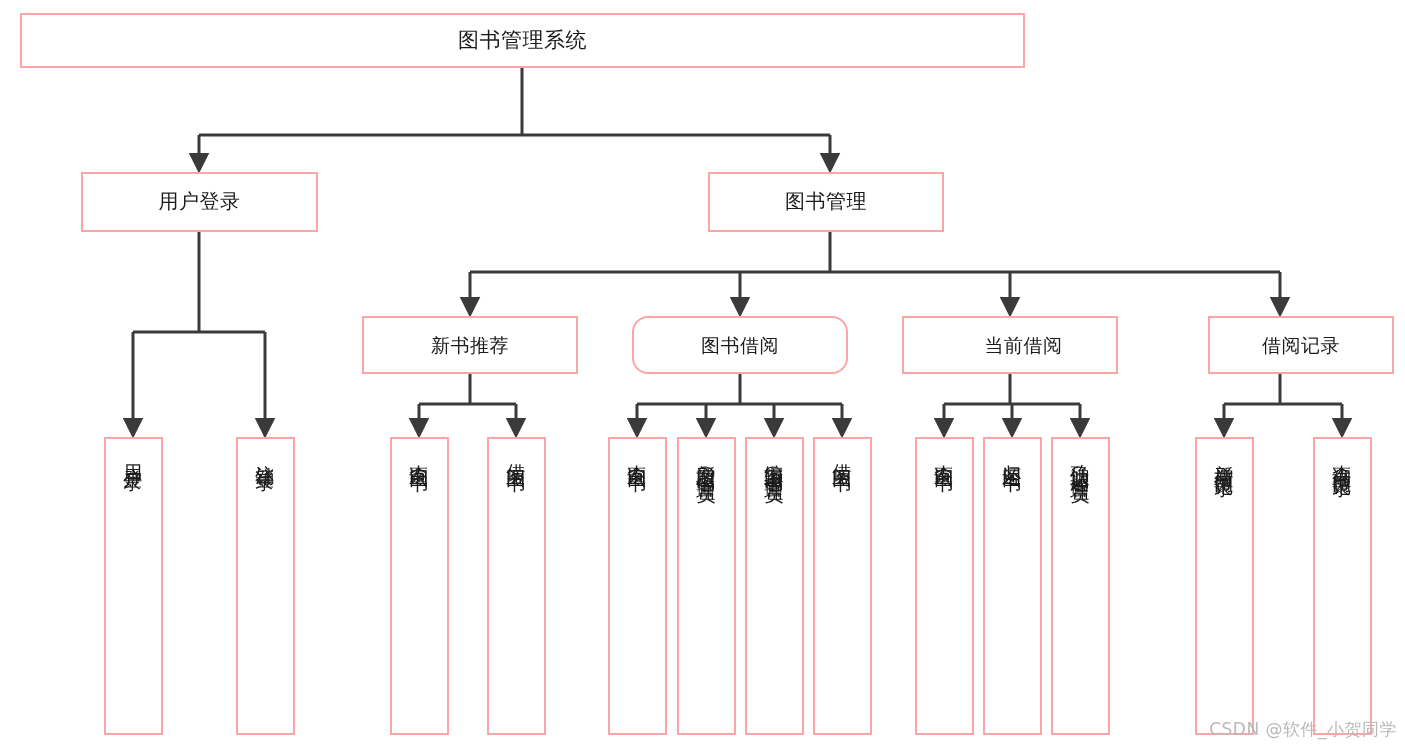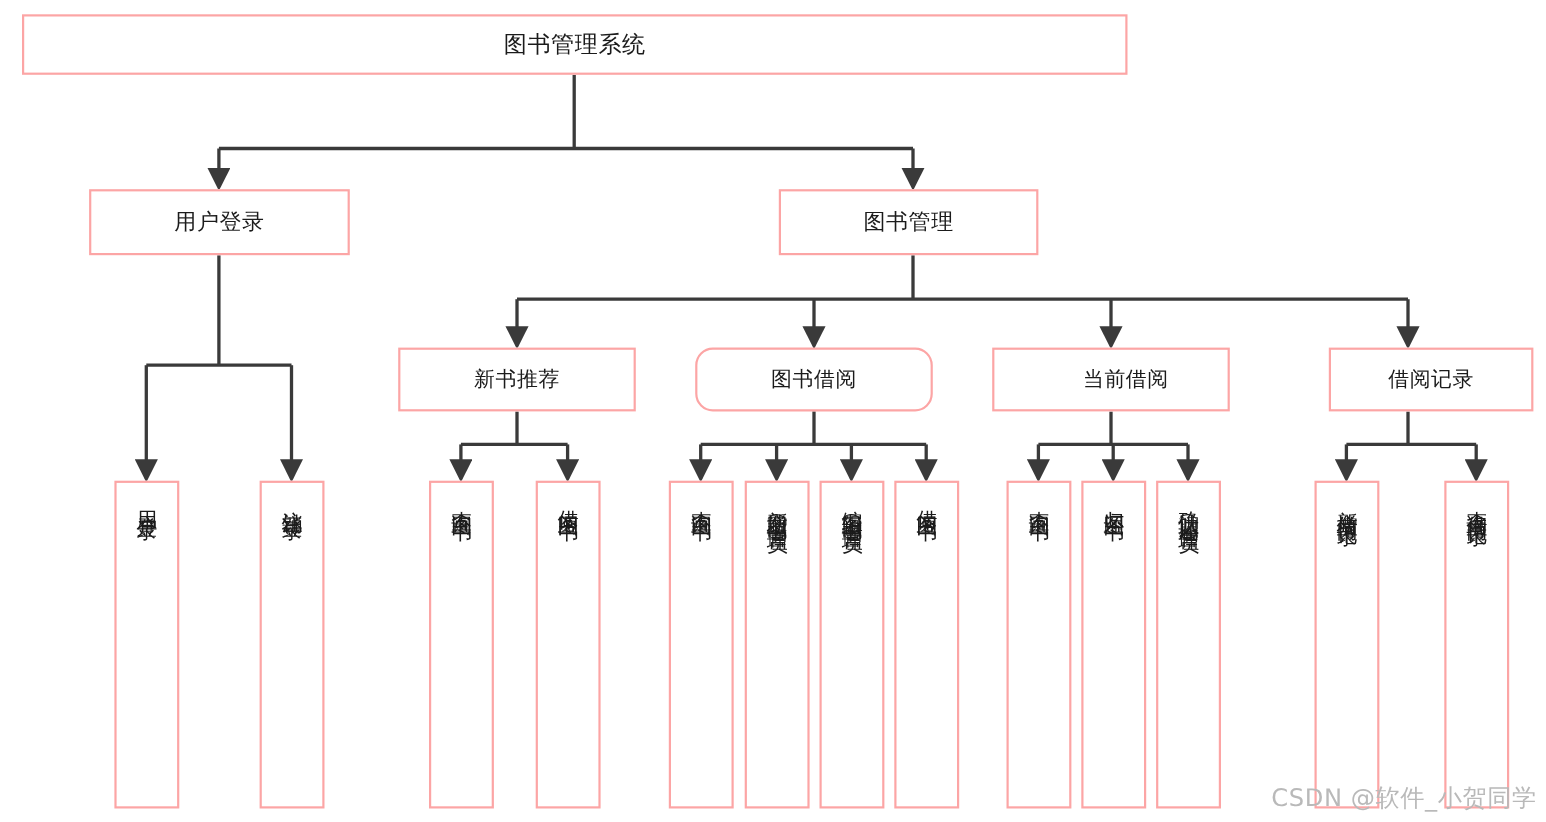--- a/index.html
+++ b/index.html
@@ -60,21 +60,21 @@
     writing-mode: vertical-rl;
     text-orientation: upright;
     letter-spacing: 3px;
     white-space: nowrap;
     max-height: 282px;
   }
   .watermark {
     position: absolute;
     right: 8px;
     bottom: 6px;
-    font-size: 22px;
+    font-size: 17px;
     color: #b9b9b9;
     letter-spacing: 0.5px;
     white-space: nowrap;
   }
 </style>
 </head>
 <body>
 
 <div id="diagram-root">
 

